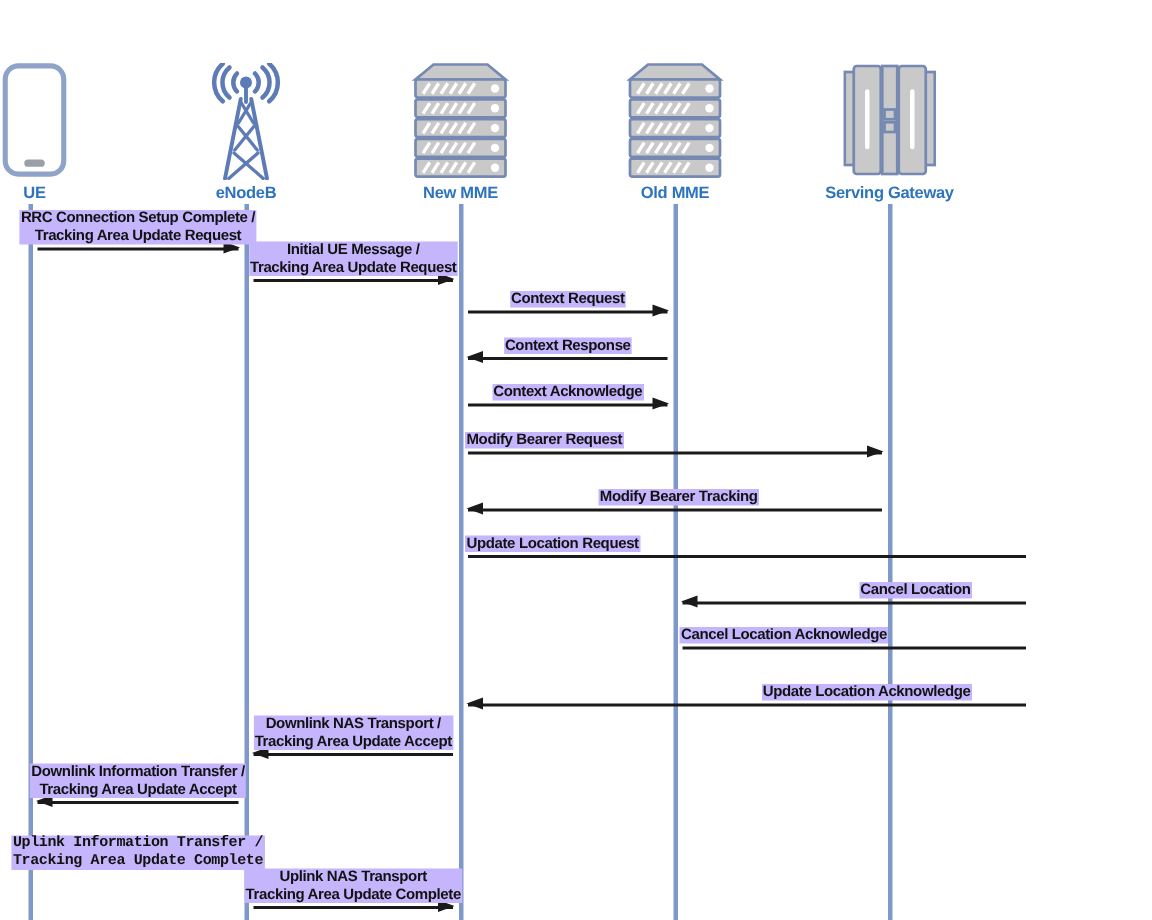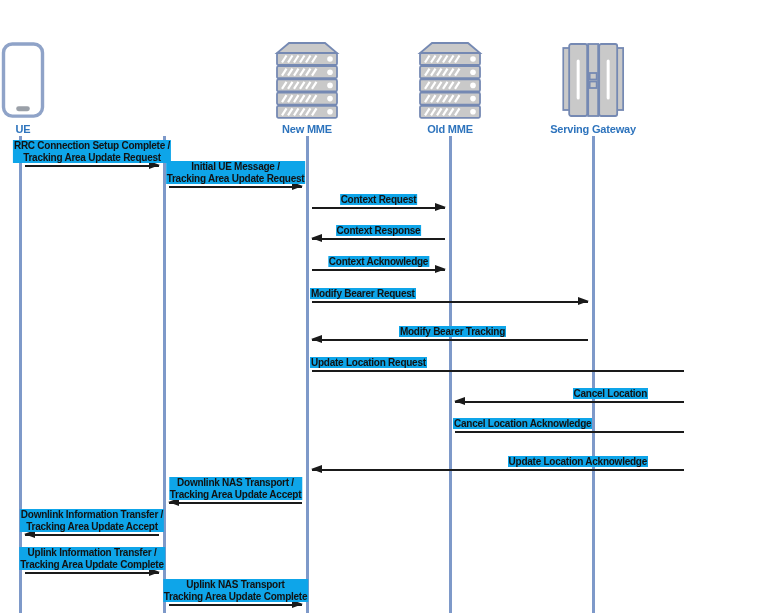--- a/index.html
+++ b/index.html
@@ -7,21 +7,21 @@
          font-family:"Liberation Sans",sans-serif;margin-top:40px;}
   .entity{position:absolute;top:2px;transform:translateX(-50%);text-align:center;}
   .icon-box{height:78px;display:flex;align-items:flex-start;justify-content:center;}
   .entity-label{margin-top:3px;font-weight:bold;font-size:11px;letter-spacing:-0.2px;color:#2E74BD;white-space:nowrap;}
   .lifeline{position:absolute;top:96px;width:3px;height:510px;background:#7E99C9;}
   .msg-line{position:absolute;height:2px;background:#1a1a1a;}
   .msg-head{position:absolute;width:0;height:0;border-top:4.5px solid transparent;border-bottom:4.5px solid transparent;}
   .msg-head.hr{border-left:11px solid #1a1a1a;}
   .msg-head.hl{border-right:11px solid #1a1a1a;}
   .msg-label{position:absolute;font-weight:bold;font-size:10px;line-height:11.5px;color:#121212;
-             letter-spacing:-0.25px;white-space:nowrap;background:#0ea5e9;padding:0 1px;}
+             letter-spacing:-0.25px;white-space:nowrap;background:#c4b5fd;padding:0 1px;}
   .msg-label.ctr{transform:translateX(-50%);text-align:center;}
   .logo{position:absolute;left:597px;top:576px;display:flex;align-items:center;gap:3px;}
   .logo-circle{width:19px;height:19px;border:2.5px solid #111;border-radius:50%;display:flex;
                align-items:center;justify-content:center;font-size:12px;font-weight:bold;color:#111;line-height:1;}
   .logo-text{font-family:"Liberation Serif",serif;font-weight:bold;font-size:24px;color:#a21caf;letter-spacing:-0.5px;}
 </style>
 </head>
 <body>
 
 <div class="stage" id="diagram">
@@ -29,20 +29,40 @@
   <div class="entity" style="left:23px;">
     <div class="icon-box">
       <svg width="46" height="78" viewBox="0 0 46 80">
         <rect x="3" y="2" width="40" height="74" rx="9" fill="#ffffff" stroke="#8FA3C8" stroke-width="3.5"></rect>
         <rect x="16" y="66" width="14" height="5" rx="2.5" fill="#9aa0a8"></rect>
       </svg>
     </div>
     <div class="entity-label">UE</div>
   </div>
 
+  <div class="entity" style="left:164px;">
+    <div class="icon-box">
+      <svg width="74" height="78" viewBox="0 0 74 78" fill="none" stroke="#5D7CB5" stroke-linecap="round">
+        <circle cx="37" cy="13" r="4" fill="#5D7CB5" stroke="none"></circle>
+        <path d="M31 7 A8.5 8.5 0 0 0 31 19" stroke-width="3"></path>
+        <path d="M26 3 A13 13 0 0 0 26 23" stroke-width="3"></path>
+        <path d="M21.5 0.5 A16.5 16.5 0 0 0 21.5 25.5" stroke-width="3"></path>
+        <path d="M43 7 A8.5 8.5 0 0 1 43 19" stroke-width="3"></path>
+        <path d="M48 3 A13 13 0 0 1 48 23" stroke-width="3"></path>
+        <path d="M52.5 0.5 A16.5 16.5 0 0 1 52.5 25.5" stroke-width="3"></path>
+        <path d="M37 17 L37 26" stroke-width="2.6"></path>
+        <path d="M33.5 24 L23 77" stroke-width="2.6"></path>
+        <path d="M40.5 24 L51 77" stroke-width="2.6"></path>
+        <path d="M33.5 26 L42 40 M40.5 26 L32 40" stroke-width="2.2"></path>
+        <path d="M31.5 42 L44.5 58 M42.5 42 L29.5 58" stroke-width="2.2"></path>
+        <path d="M29 60 L48.5 77 M45 60 L25.5 77" stroke-width="2.2"></path>
+      </svg>
+    </div>
+    <div class="entity-label">eNodeB</div>
+  </div>
 
   <div class="entity" style="left:307px;">
     <div class="icon-box">
       <svg width="66" height="78" viewBox="0 0 66 78">
         <polygon points="15,1 51,1 63,11 3,11" fill="#C9C9C9" stroke="#7589B3" stroke-width="1.8"></polygon>
         <g id="bars1"></g>
         <g fill="#C9C9C9" stroke="#7589B3" stroke-width="1.8">
           <rect x="3" y="11" width="60" height="12" rx="1.5"></rect>
             <rect x="3" y="24.2" width="60" height="12" rx="1.5"></rect>
           <rect x="3" y="37.4" width="60" height="12" rx="1.5"></rect>
@@ -206,21 +226,21 @@
       <div>Tracking Area Update Accept</div>
     </div>
     <div class="msg-line" style="left: 25px; top: 494px; width: 134px;"></div>
     <div class="msg-head hl" style="top: 490px; left: 24px;"></div>
     <div class="msg-label ctr" style="bottom: 121px; left: 92px;">
       <div>Downlink Information Transfer /</div>
       <div>Tracking Area Update Accept</div>
     </div>
     <div class="msg-line" style="left: 25px; top: 532px; width: 134px;"></div>
     <div class="msg-head hr" style="top: 528px; left: 149px;"></div>
-    <div class="msg-label ctr" style="bottom: 83px; left: 92px;">
+    <div class="msg-label ctr" style="bottom: 73px; left: 92px; font-family: Liberation Mono, monospace;">
       <div>Uplink Information Transfer /</div>
       <div>Tracking Area Update Complete</div>
     </div>
     <div class="msg-line" style="left: 169px; top: 564px; width: 133px;"></div>
     <div class="msg-head hr" style="top: 560px; left: 292px;"></div>
     <div class="msg-label ctr" style="bottom: 51px; left: 235.5px;">
       <div>Uplink NAS Transport</div>
       <div>Tracking Area Update Complete</div>
     </div>
   </div>

